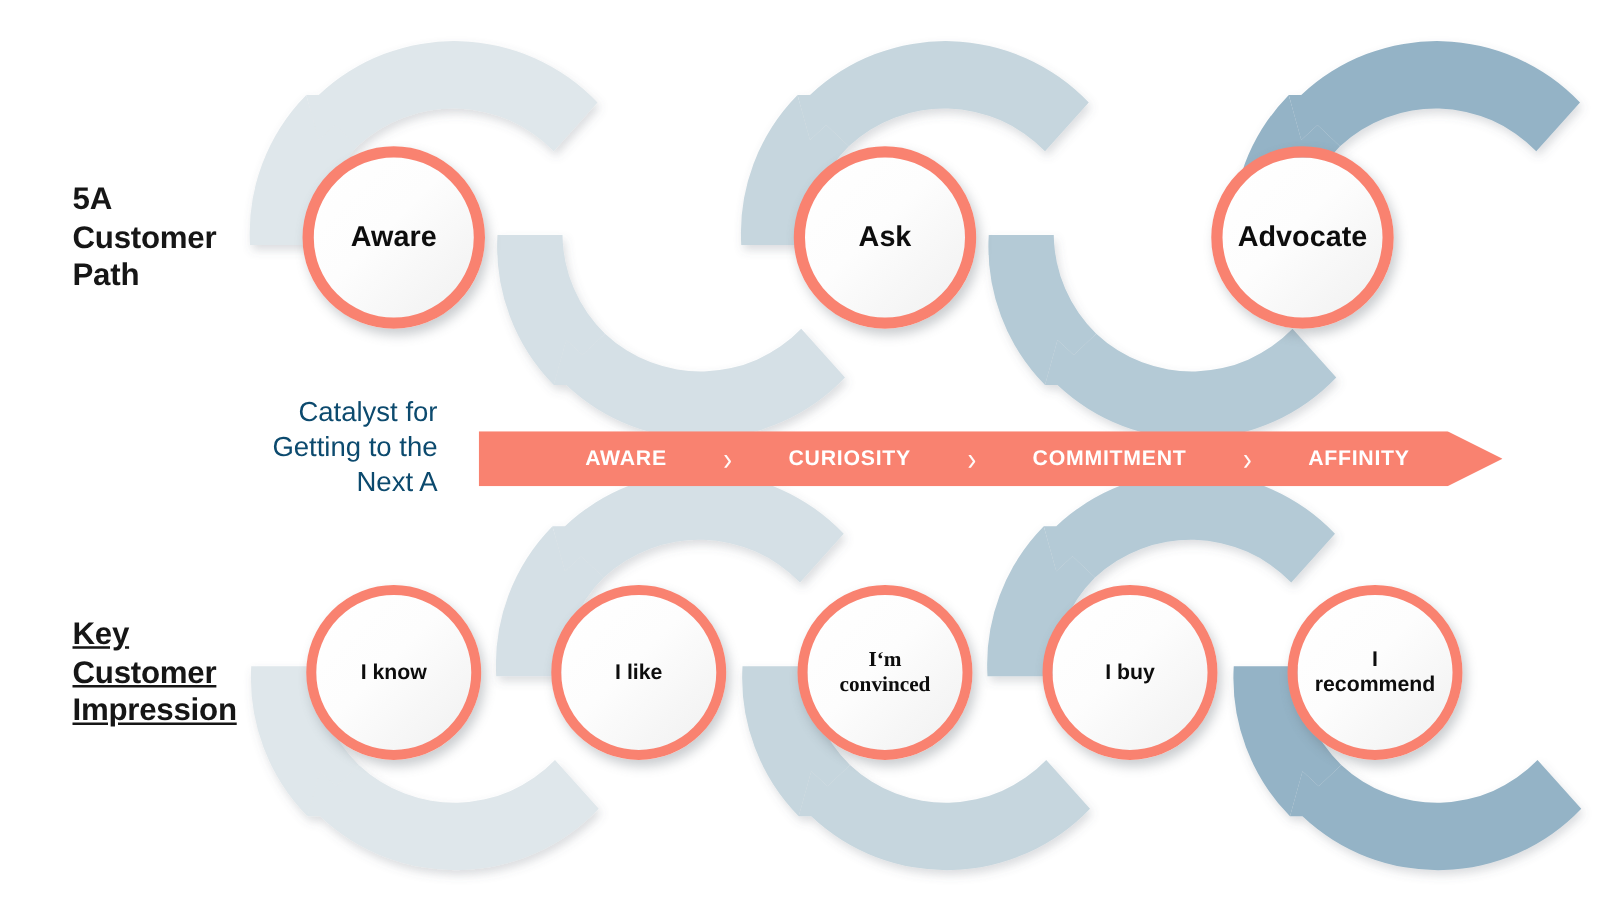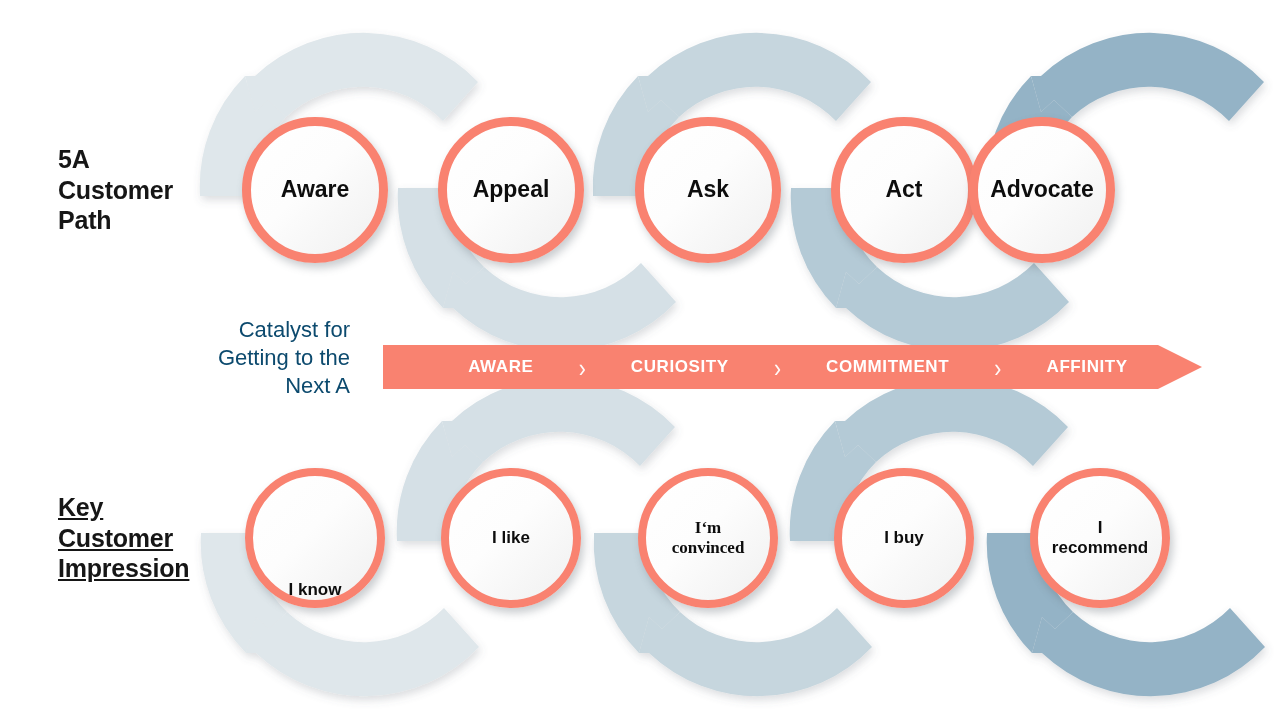--- a/index.html
+++ b/index.html
@@ -216,28 +216,22 @@
     </g>
   </svg>
 
   <div class="row-label" id="label-5a">5A
 Customer
 Path</div>
 
   <div class="node top" style="left:242px; top:117px;">
     <span>Aware</span>
   </div>
-  <div class="node top" style="left:438px; top:117px;">
-    <span>Appeal</span>
-  </div>
   <div class="node top" style="left:635px; top:117px;text-align:center;">
     <span>Ask</span>
-  </div>
-  <div class="node top" style="left:831px; top:117px;">
-    <span>Act</span>
   </div>
   <div class="node top" style="left:969px; top:117px;">
     <span>Advocate</span>
   </div>
 
   <div class="catalyst-label">Catalyst for
 Getting to the
 Next A</div>
 
   <div id="catalyst-banner">
@@ -252,21 +246,21 @@
       <span class="banner-step">COMMITMENT</span>
       <span class="banner-sep">›</span>
       <span class="banner-step">AFFINITY</span>
     </div>
   </div>
 
   <div class="row-label" id="label-key">Key
 Customer
 Impression</div>
 
-  <div class="node bottom" style="left:245px; top:468px;align-items:flex-end;">
+  <div class="node bottom" style="left:245px; top:468px;">
     <span>I know</span>
   </div>
   <div class="node bottom" style="left:441px; top:468px;">
     <span>I like</span>
   </div>
   <div class="node bottom" style="left:638px; top:468px;font-family:Liberation Serif, serif;">
     <span>I‘m
 convinced</span>
   </div>
   <div class="node bottom" style="left:834px; top:468px;">

